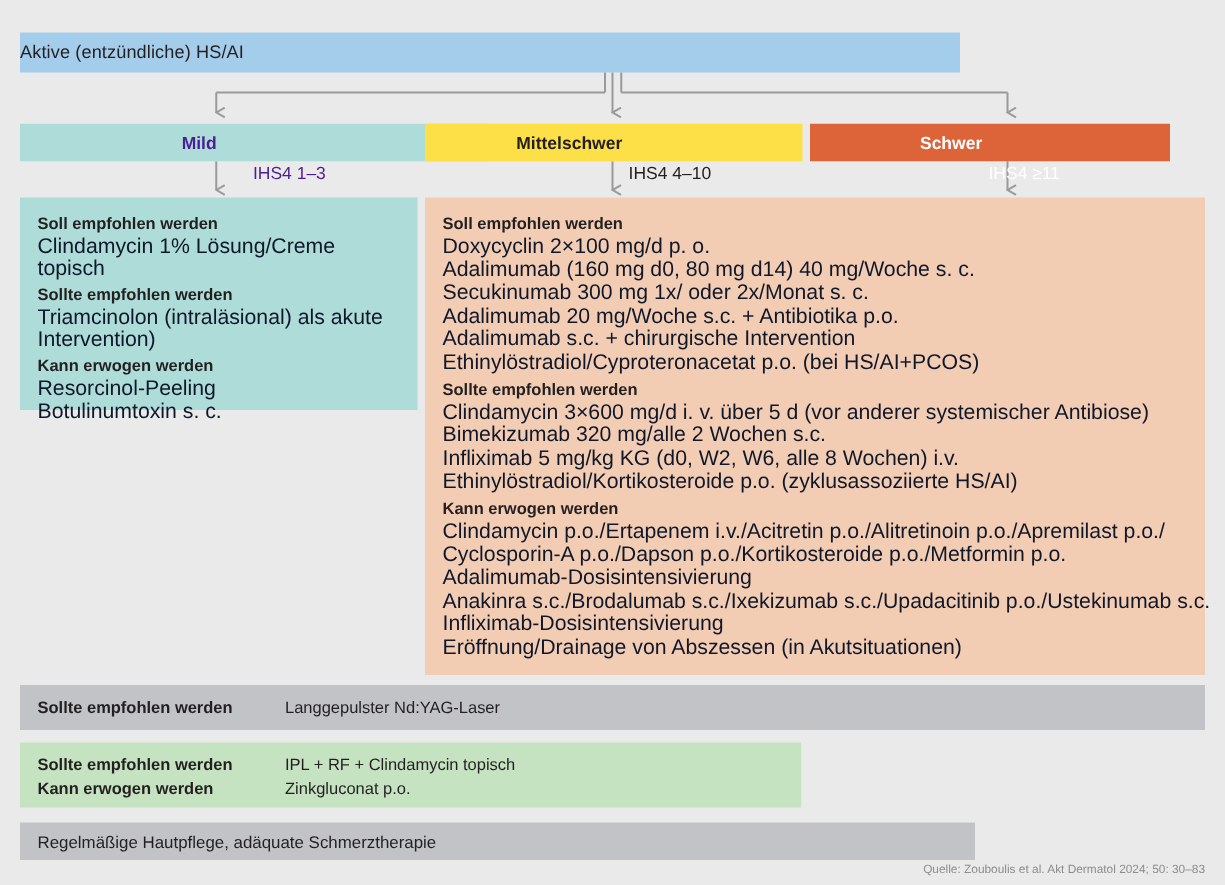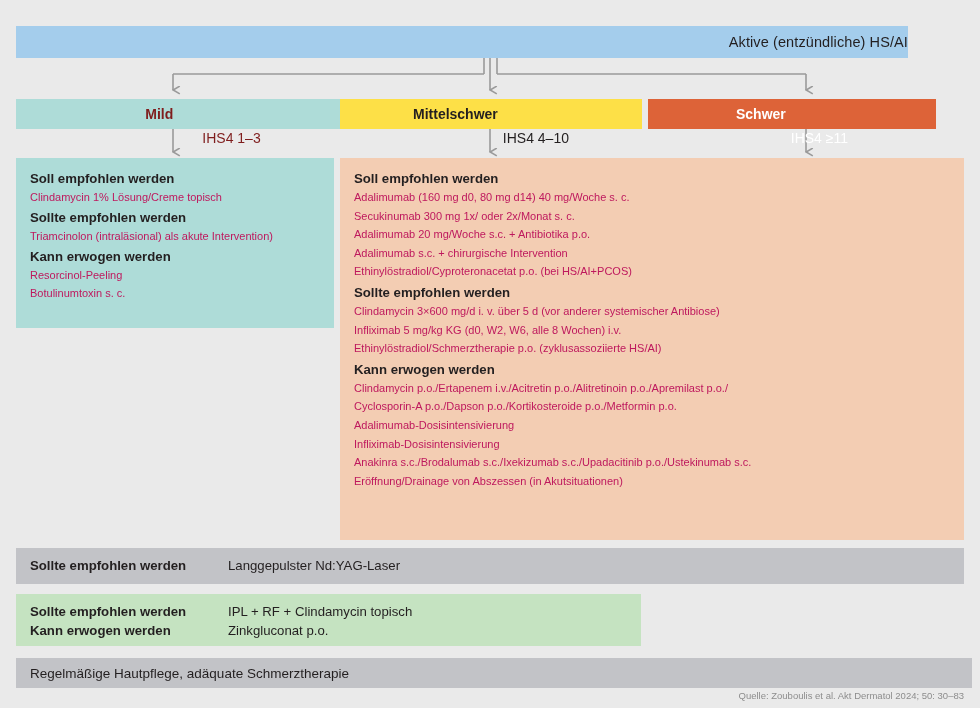--- a/index.html
+++ b/index.html
@@ -20,26 +20,26 @@
     width: 980px;
     height: 708px;
     background: #eaeaea;
   }
 
   
   .top-banner {
     position: absolute;
     left: 16px;
     top: 26px;
-    width: 892px;
+    width: 752px;
     height: 32px;
     background: #a4cdec;
     display: flex;
     align-items: center;
-    justify-content: flex-end;
+    justify-content: flex-start;
     box-sizing: border-box;
   }
   .top-banner-text {
     font-size: 14.5px;
     color: #231f20;
     letter-spacing: 0.1px;
   }
 
   
   .connectors {
@@ -62,21 +62,21 @@
     box-sizing: border-box;
     font-size: 14px;
   }
   .sev-head .sev-strong { font-weight: bold; }
   .sev-head .sev-score { font-weight: normal; margin-top: 48px; }
 
   #sev-mild {
     left: 16px;
     width: 374px;
     background: #aedcd8;
-    color: #7f1d1d;
+    color: #4c1d95;
     gap: 24px;
   }
   #sev-moderate {
     left: 340px;
     width: 302px;
     background: #fde047;
     color: #231f20;
   }
   #sev-severe {
     left: 648px;
@@ -106,23 +106,23 @@
     background: #f3cdb3;
   }
 
   .rx-head {
     font-weight: bold;
     font-size: 13.2px;
     line-height: 18px;
     color: #231f20;
   }
   .rx-line {
-    font-size: 11px;
+    font-size: 17px;
     line-height: 18.6px;
-    color: #be185d;
+    color: #0f172a;
     white-space: nowrap;
   }
   #panel-mild .rx-line { line-height: 18px; white-space: normal; }
   .rx-group { margin-bottom: 3px; }
   .rx-group:last-child { margin-bottom: 0; }
 
   
   .band {
     position: absolute;
     box-sizing: border-box;
@@ -137,21 +137,21 @@
   #band-adjuvant {
     left: 16px;
     top: 594px;
     width: 625px;
     height: 52px;
     background: #c5e3c1;
   }
   #band-basic {
     left: 16px;
     top: 658px;
-    width: 956px;
+    width: 764px;
     height: 30px;
     background: #c2c3c7;
   }
 
   .band-row {
     display: flex;
     align-items: baseline;
   }
   #band-laser .band-row { height: 36px; align-items: center; }
   #band-laser .band-label, #band-laser .band-value { line-height: 1; }
@@ -256,41 +256,43 @@
       <div class="rx-line">Resorcinol-Peeling</div>
       <div class="rx-line">Botulinumtoxin s. c.</div>
     </div>
 
   </div>
 
   <div class="panel" id="panel-systemic">
 
     <div class="rx-group">
       <div class="rx-head">Soll empfohlen werden</div>
+      <div class="rx-line">Doxycyclin 2×100 mg/d p. o.</div>
       <div class="rx-line">Adalimumab (160 mg d0, 80 mg d14) 40 mg/Woche s. c.</div>
       <div class="rx-line">Secukinumab 300 mg 1x/ oder 2x/Monat s. c.</div>
       <div class="rx-line">Adalimumab 20 mg/Woche s.c. + Antibiotika p.o.</div>
       <div class="rx-line">Adalimumab s.c. + chirurgische Intervention</div>
       <div class="rx-line">Ethinylöstradiol/Cyproteronacetat p.o. (bei HS/AI+PCOS)</div>
     </div>
 
     <div class="rx-group">
       <div class="rx-head">Sollte empfohlen werden</div>
       <div class="rx-line">Clindamycin 3×600 mg/d i. v. über 5 d (vor anderer systemischer Antibiose)</div>
+      <div class="rx-line">Bimekizumab 320 mg/alle 2 Wochen s.c.</div>
       <div class="rx-line">Infliximab 5 mg/kg KG (d0, W2, W6, alle 8 Wochen) i.v.</div>
-      <div class="rx-line">Ethinylöstradiol/Schmerztherapie p.o. (zyklusassoziierte HS/AI)</div>
+      <div class="rx-line">Ethinylöstradiol/Kortikosteroide p.o. (zyklusassoziierte HS/AI)</div>
     </div>
 
     <div class="rx-group">
       <div class="rx-head">Kann erwogen werden</div>
       <div class="rx-line">Clindamycin p.o./Ertapenem i.v./Acitretin p.o./Alitretinoin p.o./Apremilast p.o./</div>
       <div class="rx-line">Cyclosporin-A p.o./Dapson p.o./Kortikosteroide p.o./Metformin p.o.</div>
       <div class="rx-line">Adalimumab-Dosisintensivierung</div>
+      <div class="rx-line">Anakinra s.c./Brodalumab s.c./Ixekizumab s.c./Upadacitinib p.o./Ustekinumab s.c.</div>
       <div class="rx-line">Infliximab-Dosisintensivierung</div>
-      <div class="rx-line">Anakinra s.c./Brodalumab s.c./Ixekizumab s.c./Upadacitinib p.o./Ustekinumab s.c.</div>
       <div class="rx-line">Eröffnung/Drainage von Abszessen (in Akutsituationen)</div>
     </div>
 
   </div>
 
   <div class="band" id="band-laser">
     <div class="band-row">
       <span class="band-label">Sollte empfohlen werden</span>
       <span class="band-value">Langgepulster Nd:YAG-Laser</span>
     </div>

